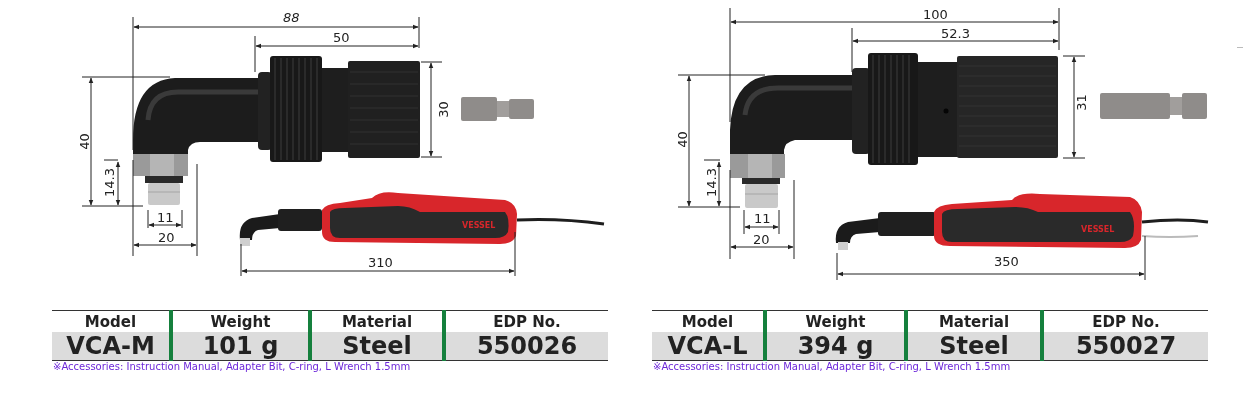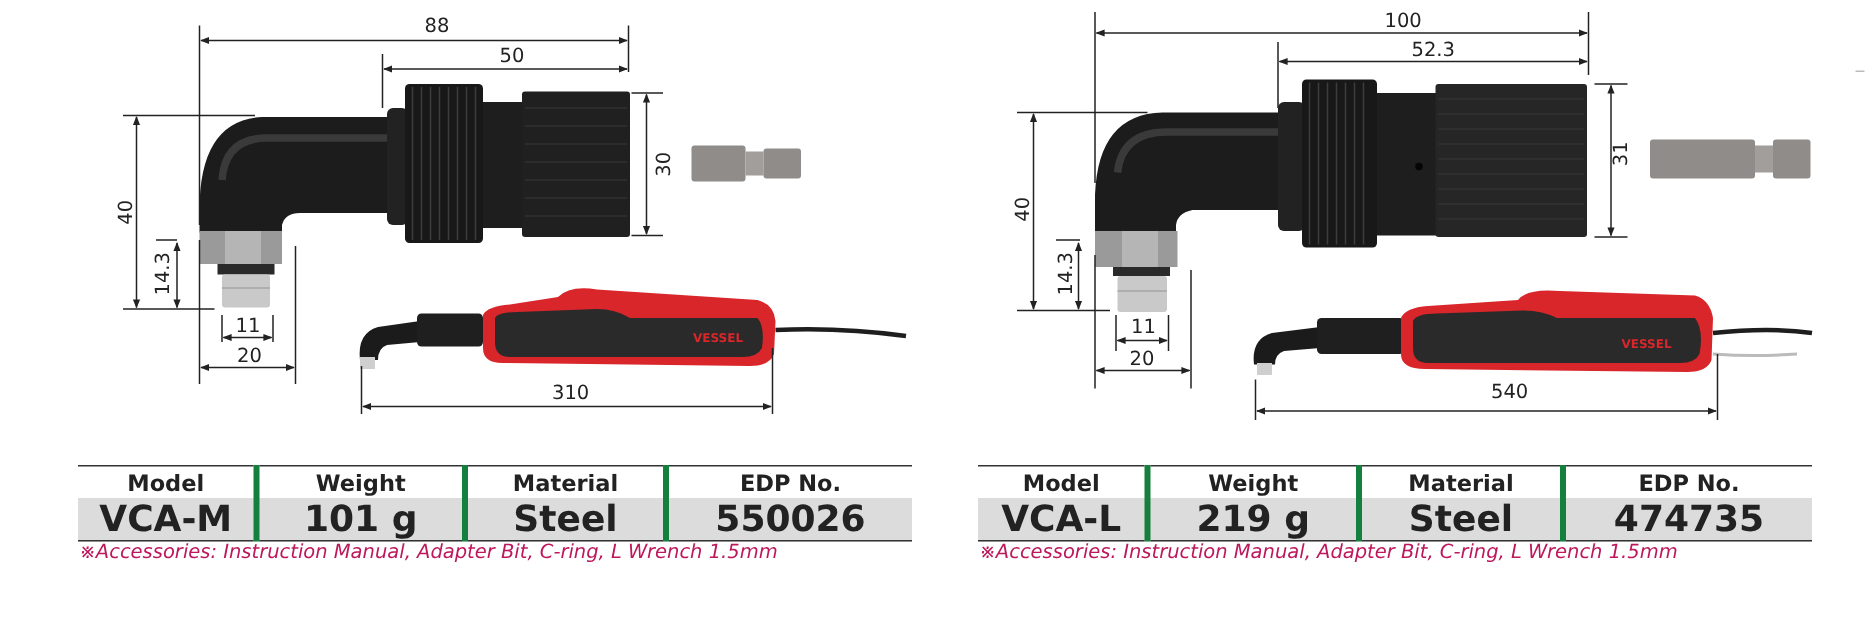--- a/index.html
+++ b/index.html
@@ -8,21 +8,21 @@
   .panel { position: absolute; top: 0; width: 600px; height: 413px; }
   .panel svg.draw { position: absolute; left: 0; top: 0; }
   .dim { position: absolute; font-size: 13px; color: #222; line-height: 1; white-space: nowrap; }
   .dim.vert { transform: rotate(-90deg); transform-origin: center center; }
   table.spec { position: absolute; border-collapse: collapse; font-size: 15px; }
   table.spec td, table.spec th { text-align: center; padding: 0; font-weight: bold; }
   table.spec tr.head th { height: 21px; border-top: 1.5px solid #333; }
   table.spec tr.row td { height: 24px; background: #dcdcdc; font-size: 24px; border-bottom: 1.5px solid #333; }
   table.spec tr.row td.model { font-weight: bold; }
   table.spec th + th, table.spec td + td { border-left: 4px solid #15803d; }
-  .note { position: absolute; font-size: 13px; color: #be185d; white-space: nowrap; font-style: italic; }
+  .note { position: absolute; font-size: 10px; color: #6d28d9; white-space: nowrap; }
   .edge-mark { position: absolute; right: 0; top: 47px; width: 6px; height: 1px; background: #bbb; }
 </style>
 </head>
 <body>
 
 <div class="panel" style="left:0;">
   <svg class="draw" width="620" height="300">
     <defs>
       <marker id="arr" viewBox="0 0 10 10" refX="9" refY="5" markerWidth="6" markerHeight="6" orient="auto-start-reverse">
         <path d="M0,1 L10,5 L0,9 z" fill="#222"></path>
@@ -96,21 +96,21 @@
       <line x1="182" y1="210" x2="182" y2="228"></line>
       <line x1="149" y1="225" x2="181" y2="225" marker-start="url(#arr)" marker-end="url(#arr)"></line>
       <line x1="133" y1="160" x2="133" y2="256"></line>
       <line x1="197" y1="164" x2="197" y2="256"></line>
       <line x1="134" y1="245" x2="196" y2="245" marker-start="url(#arr)" marker-end="url(#arr)"></line>
       <line x1="241" y1="244" x2="241" y2="276"></line>
       <line x1="515" y1="232" x2="515" y2="276"></line>
       <line x1="242" y1="271" x2="514" y2="271" marker-start="url(#arr)" marker-end="url(#arr)"></line>
     </g>
   </svg>
-  <span class="dim" style="left:283px; top:11px;">88</span>
+  <span class="dim" style="left:283px; top:11px;font-style:italic;">88</span>
   <span class="dim" style="left:333px; top:31px;text-align:right;">50</span>
   <span class="dim vert" style="left:435px; top:103px;">30</span>
   <span class="dim vert" style="left:76px; top:135px;">40</span>
   <span class="dim vert" style="left:95px; top:176px;">14.3</span>
   <span class="dim" style="left:157px; top:211px;">11</span>
   <span class="dim" style="left:158px; top:231px;">20</span>
   <span class="dim" style="left:368px; top:256px;text-align:right;">310</span>
 
   <table class="spec" style="left:52px; top:310px; width:556px;">
     <colgroup>
@@ -219,40 +219,40 @@
       <line x1="238" y1="274" x2="544" y2="274" marker-start="url(#arr2)" marker-end="url(#arr2)"></line>
     </g>
   </svg>
   <span class="dim" style="left:279px; top:8px;margin-left:44px;">100</span>
   <span class="dim" style="left:341px; top:27px;">52.3</span>
   <span class="dim vert" style="left:473px; top:96px;">31</span>
   <span class="dim vert" style="left:74px; top:133px;">40</span>
   <span class="dim vert" style="left:97px; top:176px;">14.3</span>
   <span class="dim" style="left:154px; top:212px;">11</span>
   <span class="dim" style="left:153px; top:233px;">20</span>
-  <span class="dim" style="left:394px; top:255px;">540</span>
+  <span class="dim" style="left:394px; top:255px;">350</span>
 
   <table class="spec" style="left:52px; top:310px; width:556px;">
     <colgroup>
         <col style="width:113px">
         <col style="width:141px">
         <col style="width:136px">
         <col style="width:166px">
       </colgroup>
     <tbody>
         <tr class="head">
       <th>Model</th>
       <th>Weight</th>
       <th>Material</th>
       <th>EDP No.</th>
     </tr>
     <tr class="row">
       <td class="model">VCA-L</td>
-      <td>219 g</td>
+      <td>394 g</td>
       <td>Steel</td>
-      <td>474735</td>
+      <td>550027</td>
     </tr>
   </tbody>
     </table>
   <div class="note" style="left:53px; top:361px;">※Accessories: Instruction Manual, Adapter Bit, C-ring, L Wrench 1.5mm</div>
 </div>
 
 <div class="edge-mark"></div>
 
 </body></html>

